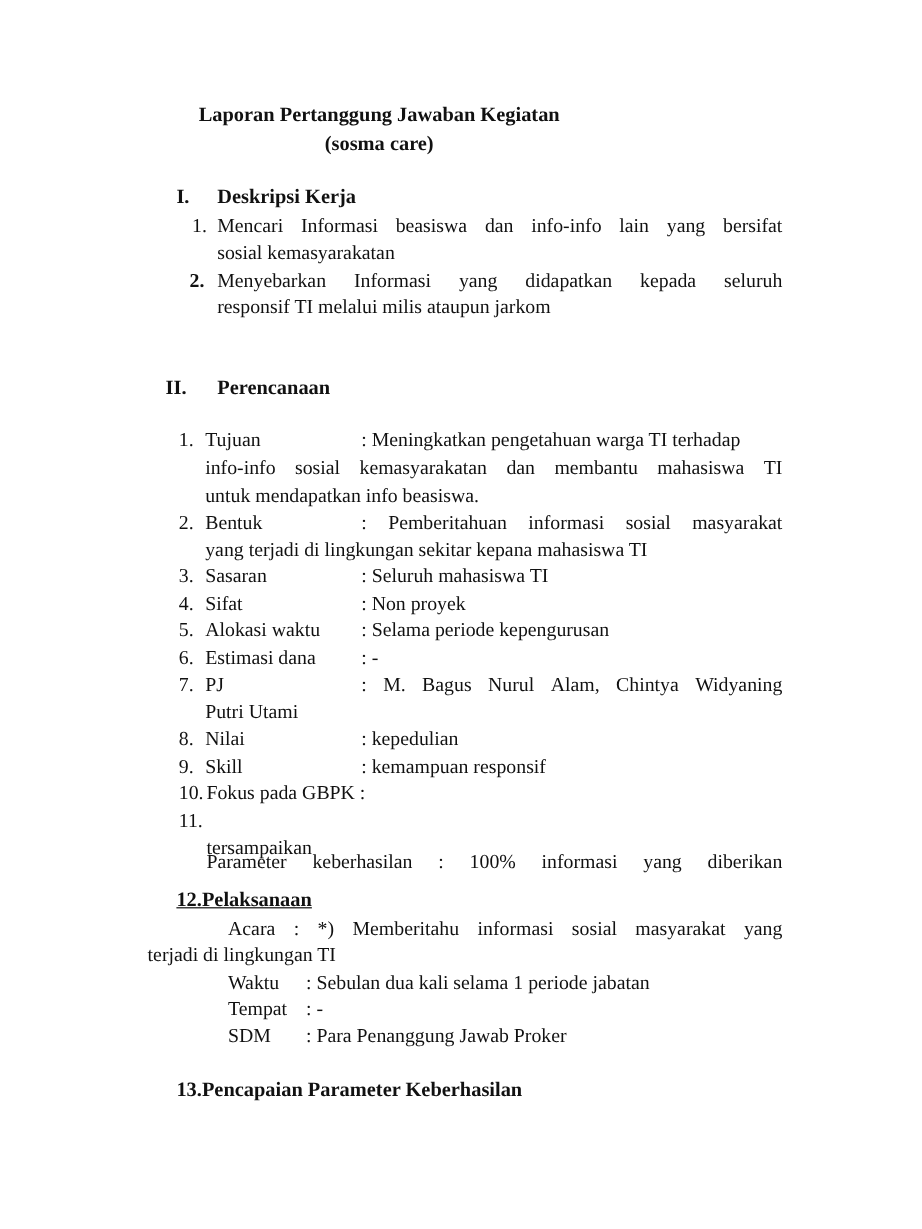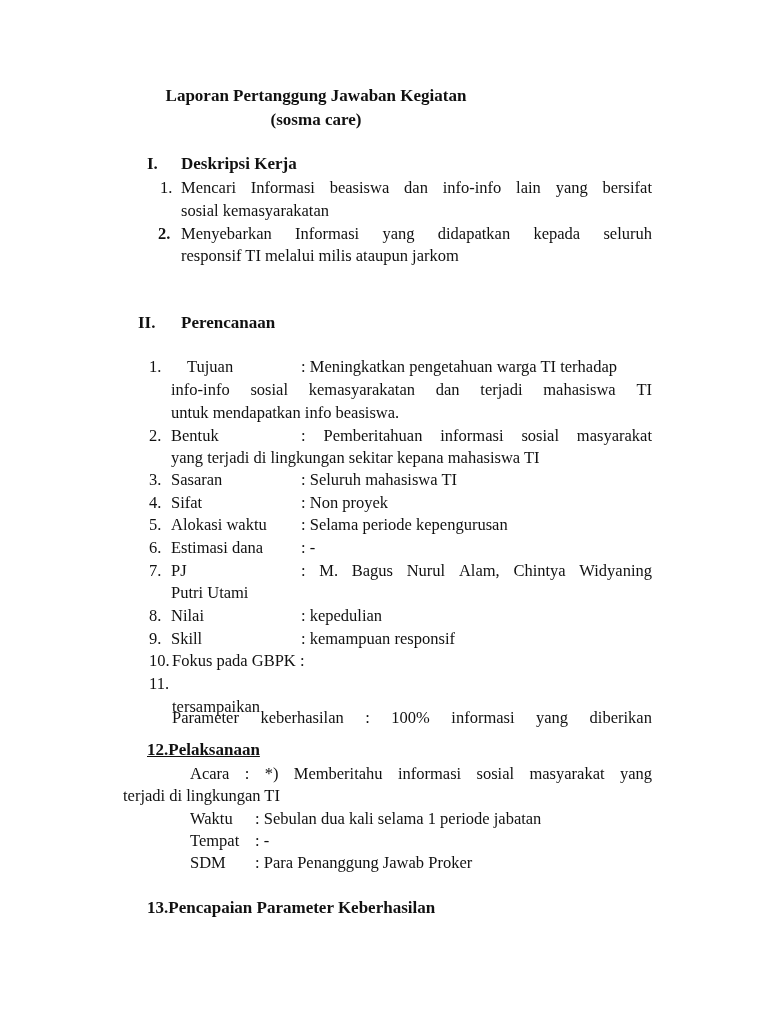--- a/index.html
+++ b/index.html
@@ -47,28 +47,28 @@
       <span>didapatkan</span>
       <span>kepada</span>
       <span>seluruh</span>
   </div>
   <div class="abs" style="left:181px; top:246px;">responsif TI melalui milis ataupun jarkom</div>
 
   <div class="abs bold" style="left:138px; top:313px; font-size:17px;">II.</div>
   <div class="abs bold" style="left:181px; top:313px; font-size:17px;">Perencanaan</div>
 
   <div class="abs" style="left:149px; top:357px;">1.</div>
-  <div class="abs" style="left:187px; top:357px;">Tujuan</div>
+  <div class="abs" style="left:171px; top:357px;">Tujuan</div>
   <div class="abs" style="left:301px; top:357px;">: Meningkatkan pengetahuan warga TI terhadap</div>
   <div class="justify-line" style="left:171px; top:380px; width:481px;">
     <span>info-info</span>
       <span>sosial</span>
       <span>kemasyarakatan</span>
       <span>dan</span>
-      <span>terjadi</span>
+      <span>membantu</span>
       <span>mahasiswa</span>
       <span>TI</span>
   </div>
   <div class="abs" style="left:171px; top:403px;">untuk mendapatkan info beasiswa.</div>
 
   <div class="abs" style="left:149px; top:426px;">2.</div>
   <div class="abs" style="left:171px; top:426px;">Bentuk</div>
   <div class="justify-line" style="left:301px; top:426px; width:351px;">
     <span>:</span>
       <span>Pemberitahuan</span>

